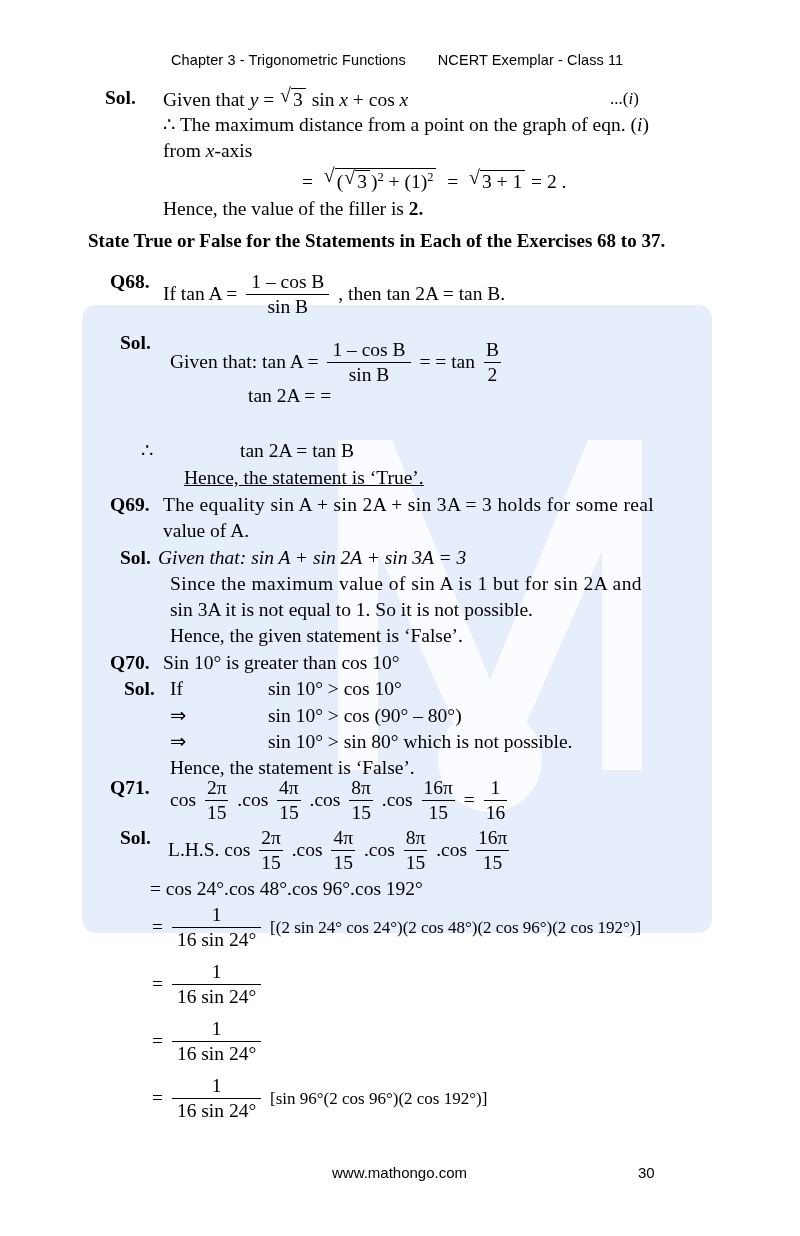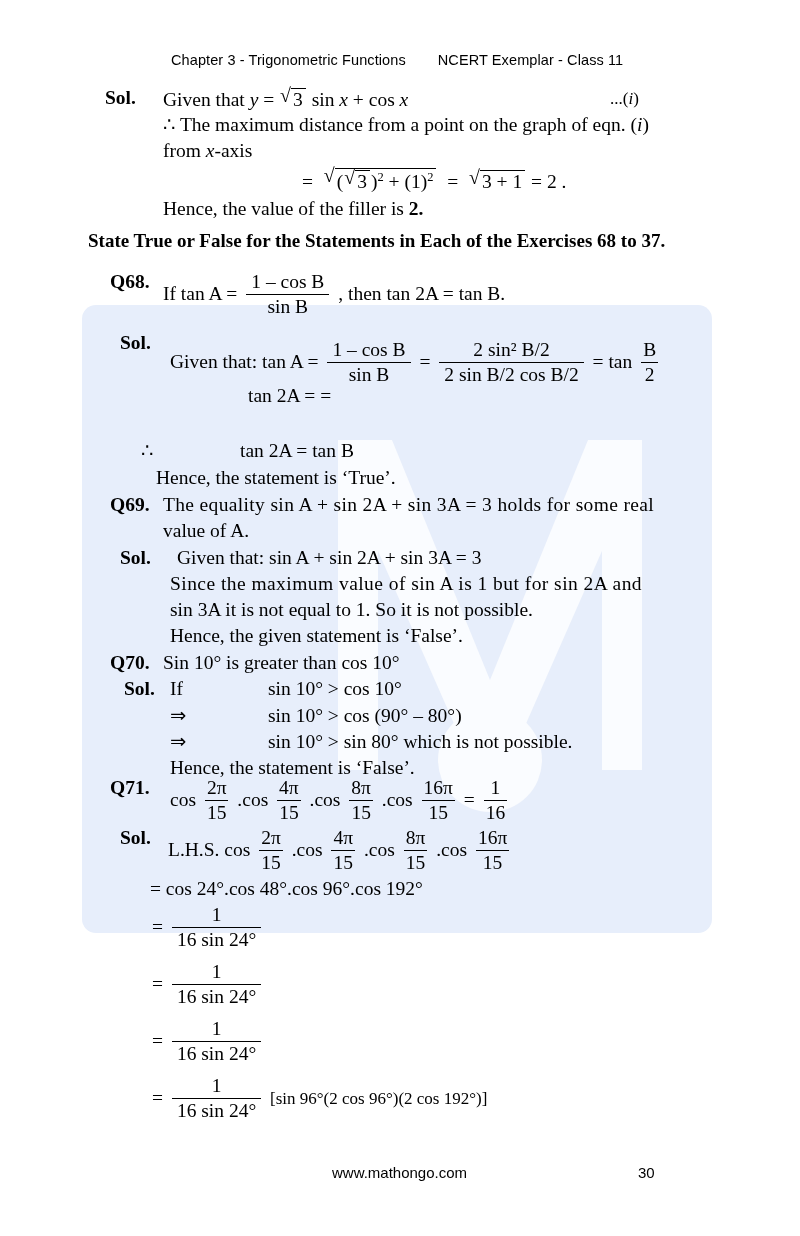--- a/index.html
+++ b/index.html
@@ -204,50 +204,46 @@
     <div class="ln" style="left:120px; top:333px;">
       <span class="b">Sol.</span>
     </div>
     <div class="ln" style="left:170px; top:333px;margin-top:7px;">
       <span>Given that: tan A =</span>
       <span class="frac">
         <span class="num">1 – cos B</span>
         <span class="den">sin B</span>
       </span>
       <span>=</span>
-      <span class="frac">
-        <span class="num">2 sin² B/2</span>
-        <span class="den">2 sin B/2 cos B/2</span>
-      </span>
       <span>= tan</span>
       <span class="frac tight">
         <span class="num">B</span>
         <span class="den">2</span>
       </span>
     </div>
 
     <div class="ln" style="left:248px; top:386px;">
       <span>tan 2A =</span>
       <span>=</span>
     </div>
 
     <div class="ln" style="left:141px; top:441px;">∴</div>
     <div class="ln" style="left:240px; top:441px;">tan 2A = tan B</div>
-    <div class="ln" style="left:156px; top:468px;">Hence, the statement is ‘True’.</div>
+    <div class="ln" style="left:184px; top:468px;text-decoration:underline;">Hence, the statement is ‘True’.</div>
 
     <div class="ln" style="left:110px; top:495px;">
       <span class="b">Q69.</span>
     </div>
     <div class="ln" style="left:163px; top:495px; letter-spacing:.35px;">The equality sin A + sin 2A + sin 3A = 3 holds for some real</div>
     <div class="ln" style="left:163px; top:521px;">value of A.</div>
 
     <div class="ln" style="left:120px; top:548px;">
       <span class="b">Sol.</span>
     </div>
-    <div class="ln" style="left:177px; top:548px;">Given that: sin A + sin 2A + sin 3A = 3</div>
+    <div class="ln" style="left:158px; top:548px;font-style:italic;">Given that: sin A + sin 2A + sin 3A = 3</div>
     <div class="ln" style="left:170px; top:574px; letter-spacing:.45px;">Since the maximum value of sin A is 1 but for sin 2A and</div>
     <div class="ln" style="left:170px; top:600px;">sin 3A it is not equal to 1. So it is not possible.</div>
     <div class="ln" style="left:170px; top:626px;">Hence, the given statement is ‘False’.</div>
 
     <div class="ln" style="left:110px; top:653px;">
       <span class="b">Q70.</span>
     </div>
     <div class="ln" style="left:163px; top:653px;">Sin 10° is greater than cos 10°</div>
 
     <div class="ln" style="left:124px; top:679px;">
@@ -323,20 +319,21 @@
     </div>
 
     <div class="ln" style="left:150px; top:879px;">= cos 24°.cos 48°.cos 96°.cos 192°</div>
 
     <div class="ln" style="left:152px; top:905px;">
       <span>=</span>
       <span class="frac">
         <span class="num">1</span>
         <span class="den">16 sin 24°</span>
       </span>
+      <span class="sml">[(2 sin 24° cos 24°)(2 cos 48°)(2 cos 96°)(2 cos 192°)]</span>
     </div>
 
     <div class="ln" style="left:152px; top:962px;">
       <span>=</span>
       <span class="frac">
         <span class="num">1</span>
         <span class="den">16 sin 24°</span>
       </span>
     </div>
 

